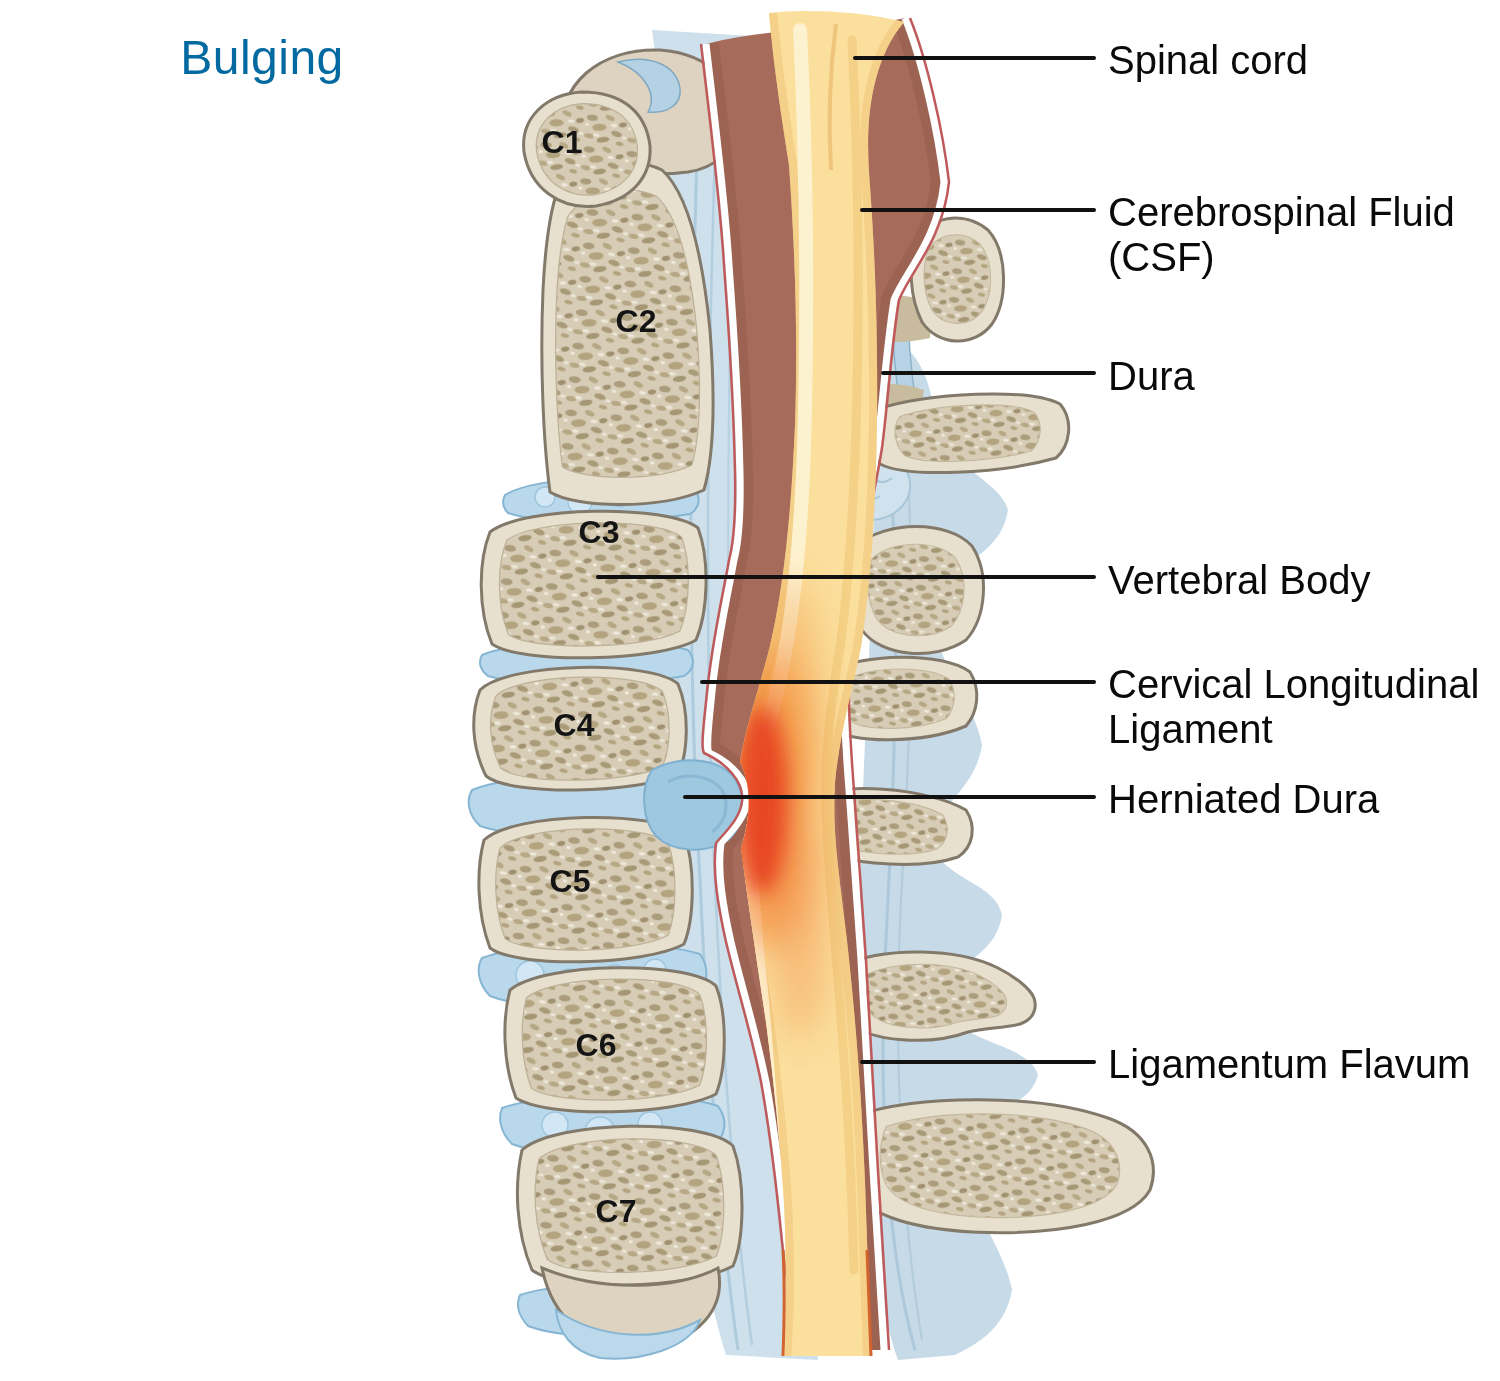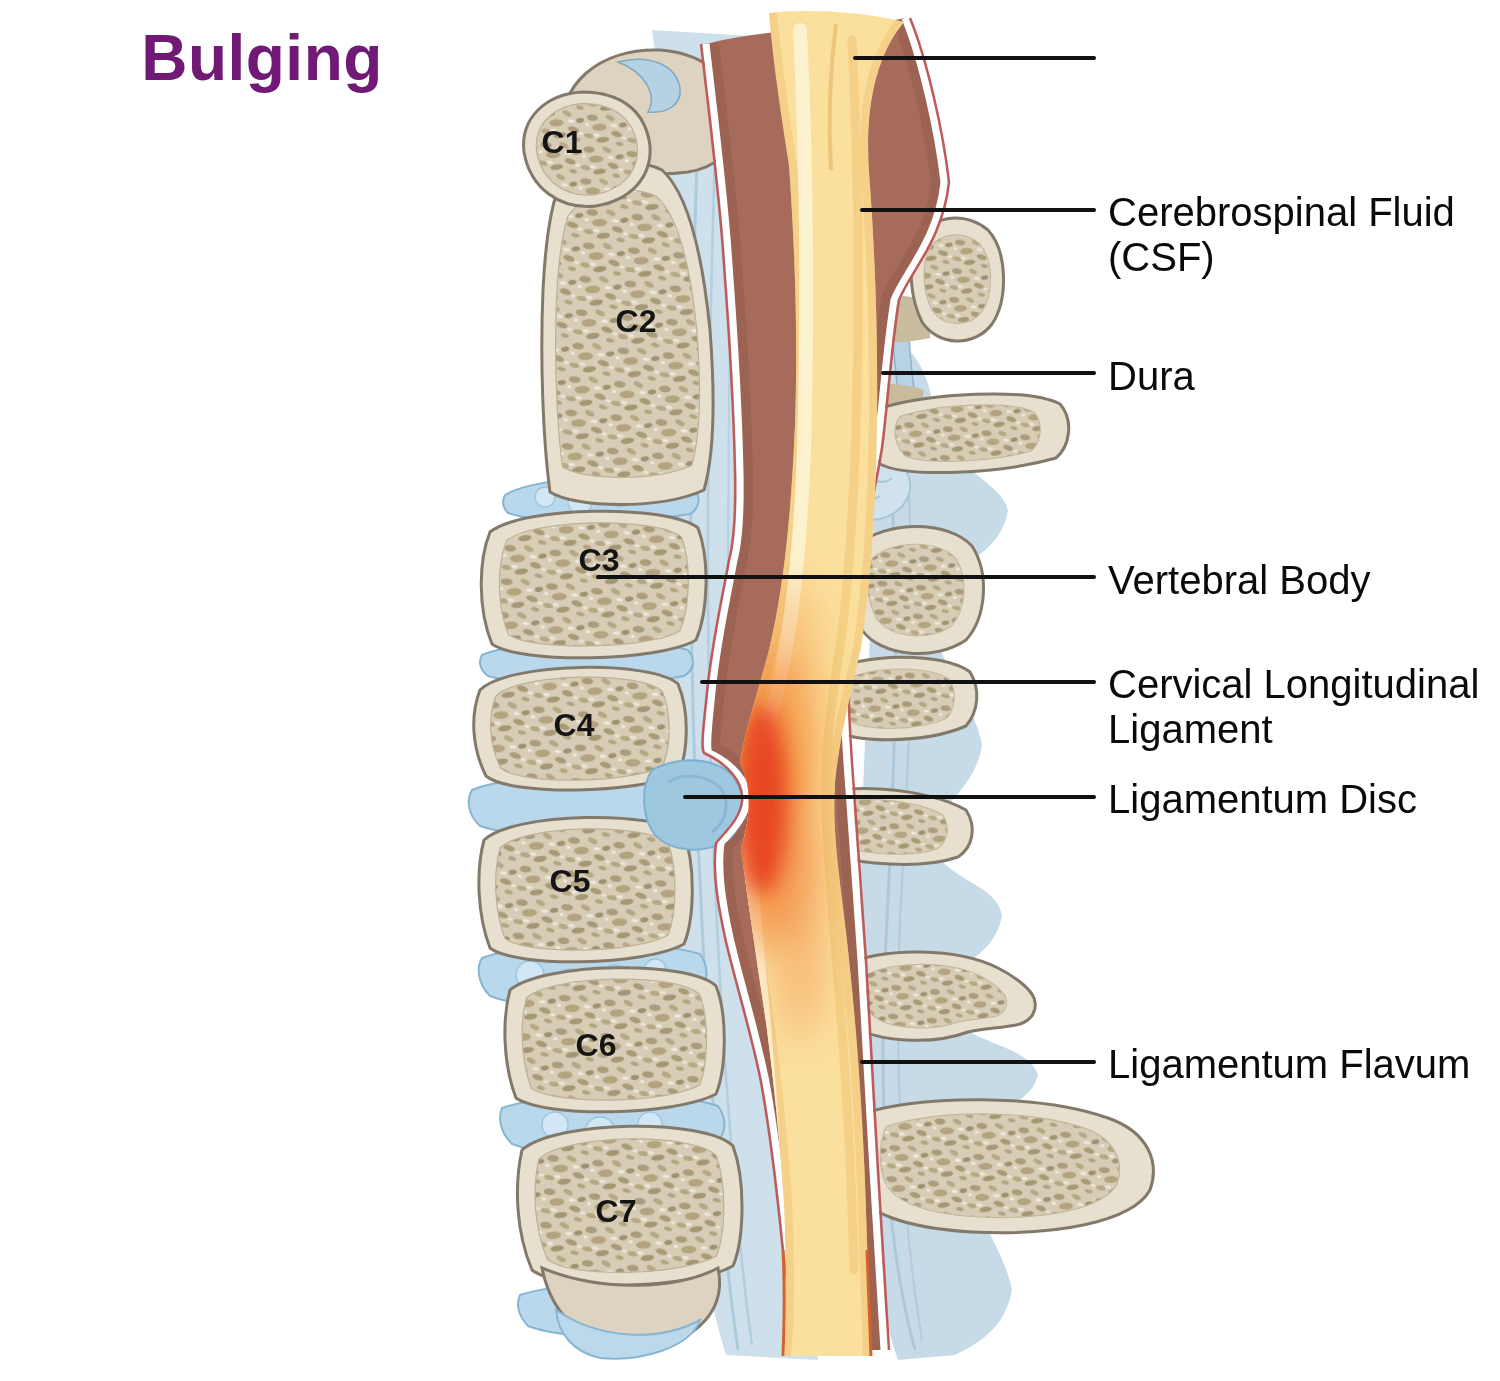--- a/index.html
+++ b/index.html
@@ -1,20 +1,20 @@
 <!DOCTYPE html>
 <html><head>
 <meta charset="utf-8">
 <style>
   html,body{margin:0;padding:0;background:#ffffff;}
   .stage{position:relative;width:1500px;height:1381px;background:#ffffff;
          font-family:"Liberation Sans",sans-serif;overflow:hidden;}
   .art{position:absolute;left:0;top:0;}
   .title{position:absolute;left:16px;top:20px;width:492px;text-align:center;
-         font-weight:bold;font-size:64px;line-height:76px;color:#701a75;letter-spacing:.5px;}
+         font-weight:normal;font-size:48px;line-height:76px;color:#0369a1;letter-spacing:.5px;}
   .vlabel{position:absolute;transform:translate(-50%,-50%);
           font-weight:bold;font-size:32px;color:#141414;}
   .ann{position:absolute;left:1108px;font-size:40px;line-height:45px;color:#0a0a0a;white-space:nowrap;}
   .ann span{display:block;}
 </style>
 </head>
 <body>
 
 <div class="stage">
 
@@ -249,40 +249,43 @@
       <line x1="862" y1="1062" x2="1094" y2="1062"></line>
     </g>
   </svg>
 
   <div class="title">
     <span>Bulging</span><br>
   </div>
 
   <div class="vlabel" style="left:562px;top:142px">C1</div>
   <div class="vlabel" style="left:636px;top:321px">C2</div>
-  <div class="vlabel" style="left:599px;top:560px">C3</div>
+  <div class="vlabel" style="left:599px;top:532px">C3</div>
   <div class="vlabel" style="left:574px;top:725px">C4</div>
   <div class="vlabel" style="left:570px;top:881px">C5</div>
   <div class="vlabel" style="left:596px;top:1045px">C6</div>
   <div class="vlabel" style="left:616px;top:1211px">C7</div>
 
+  <div class="ann" style="top:38px">
+    <span>Spinal cord</span>
+  </div>
   <div class="ann" style="top:190px">
     <span>Cerebrospinal Fluid</span>
     <span>(CSF)</span>
   </div>
   <div class="ann" style="top:354px">
     <span>Dura</span>
   </div>
   <div class="ann" style="top:558px">
     <span>Vertebral Body</span>
   </div>
   <div class="ann" style="top:662px">
     <span>Cervical Longitudinal</span>
     <span>Ligament</span>
   </div>
   <div class="ann" style="top:777px">
-    <span>Ligamentum Disc</span>
+    <span>Herniated Dura</span>
   </div>
   <div class="ann" style="top:1042px">
     <span>Ligamentum Flavum</span>
   </div>
 
 </div>
 
 </body></html>

